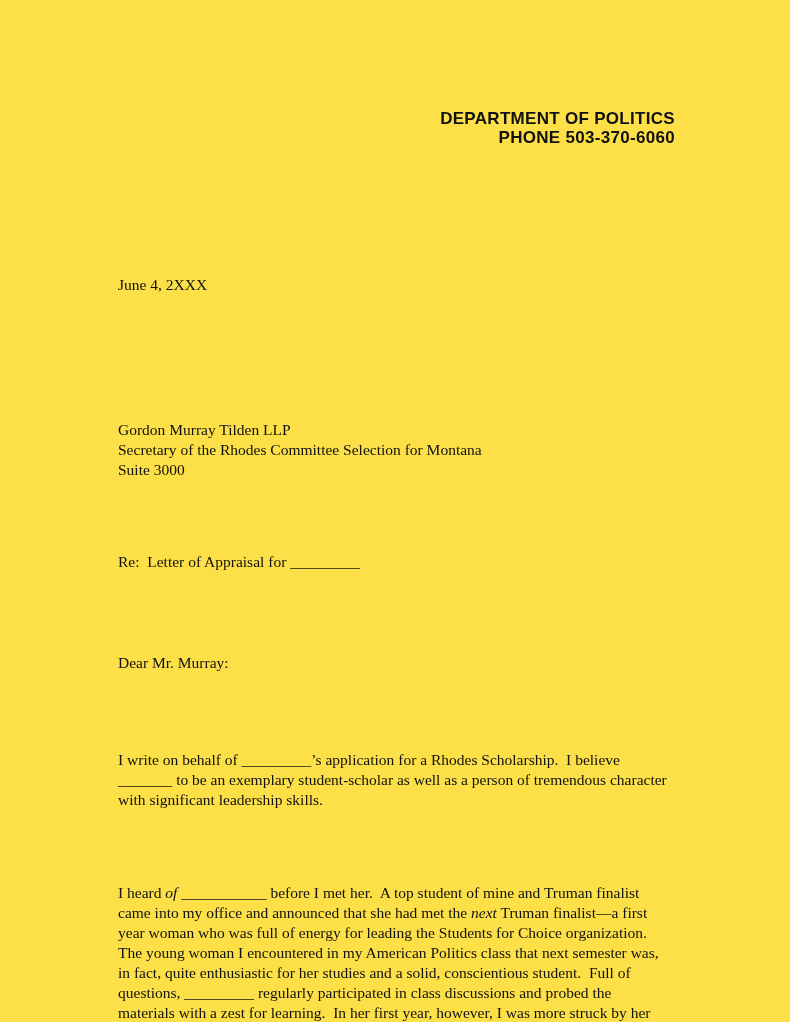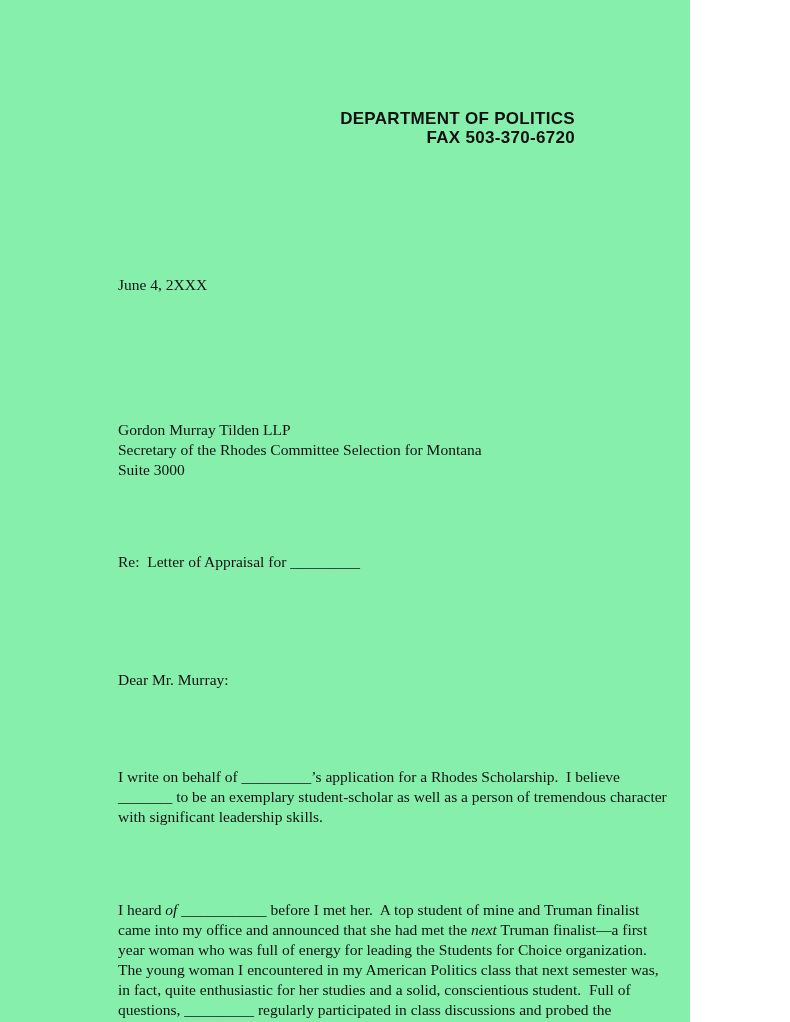--- a/index.html
+++ b/index.html
@@ -3,23 +3,23 @@
 <meta charset="utf-8">
 <title>Letter</title>
 <style>
   html, body {
     margin: 0;
     padding: 0;
     background: #ffffff;
   }
   .page {
     position: relative;
-    width: 690px;
+    width: 790px;
     height: 1022px;
-    background: #86efac;
+    background: #fde047;
     overflow: hidden;
   }
   .letterhead {
     position: absolute;
     top: 109px;
     right: 115px;
     text-align: right;
     font-family: "Liberation Sans", sans-serif;
     font-weight: bold;
     font-size: 17px;
@@ -33,33 +33,33 @@
     top: 215px;
     width: 556px;
     font-family: "Liberation Serif", "DejaVu Serif", serif;
     font-size: 15.5px;
     line-height: 20px;
     color: #111111;
     white-space: pre-wrap;
   }
   .date       { margin: 0 0 65px 0; }
   .recipient  { margin: 0 0 12px 0; }
-  .subject    { margin: 0 0 28px 0; }
+  .subject    { margin: 0 0 11px 0; }
   .salutation { margin: 10px 0 17px 0; }
   .para       { margin: 0 4px 13px 0; }
   .para span.it { font-style: italic; }
 </style>
 </head>
 <body>
 
 <div class="page">
 
   <header class="letterhead">
       <div>DEPARTMENT OF POLITICS</div>
-      <div>FAX 503-370-6720</div>
+      <div>PHONE 503-370-6060</div>
     </header>
 
   <div class="content">
 
     <div class="date">June 4, 2XXX</div>
 
     <div class="recipient"><div>Gordon Murray Tilden LLP</div><div>Secretary of the Rhodes Committee Selection for Montana</div><div>Suite 3000</div></div>
 
     <div class="subject">Re:  Letter of Appraisal for _________</div>
 

